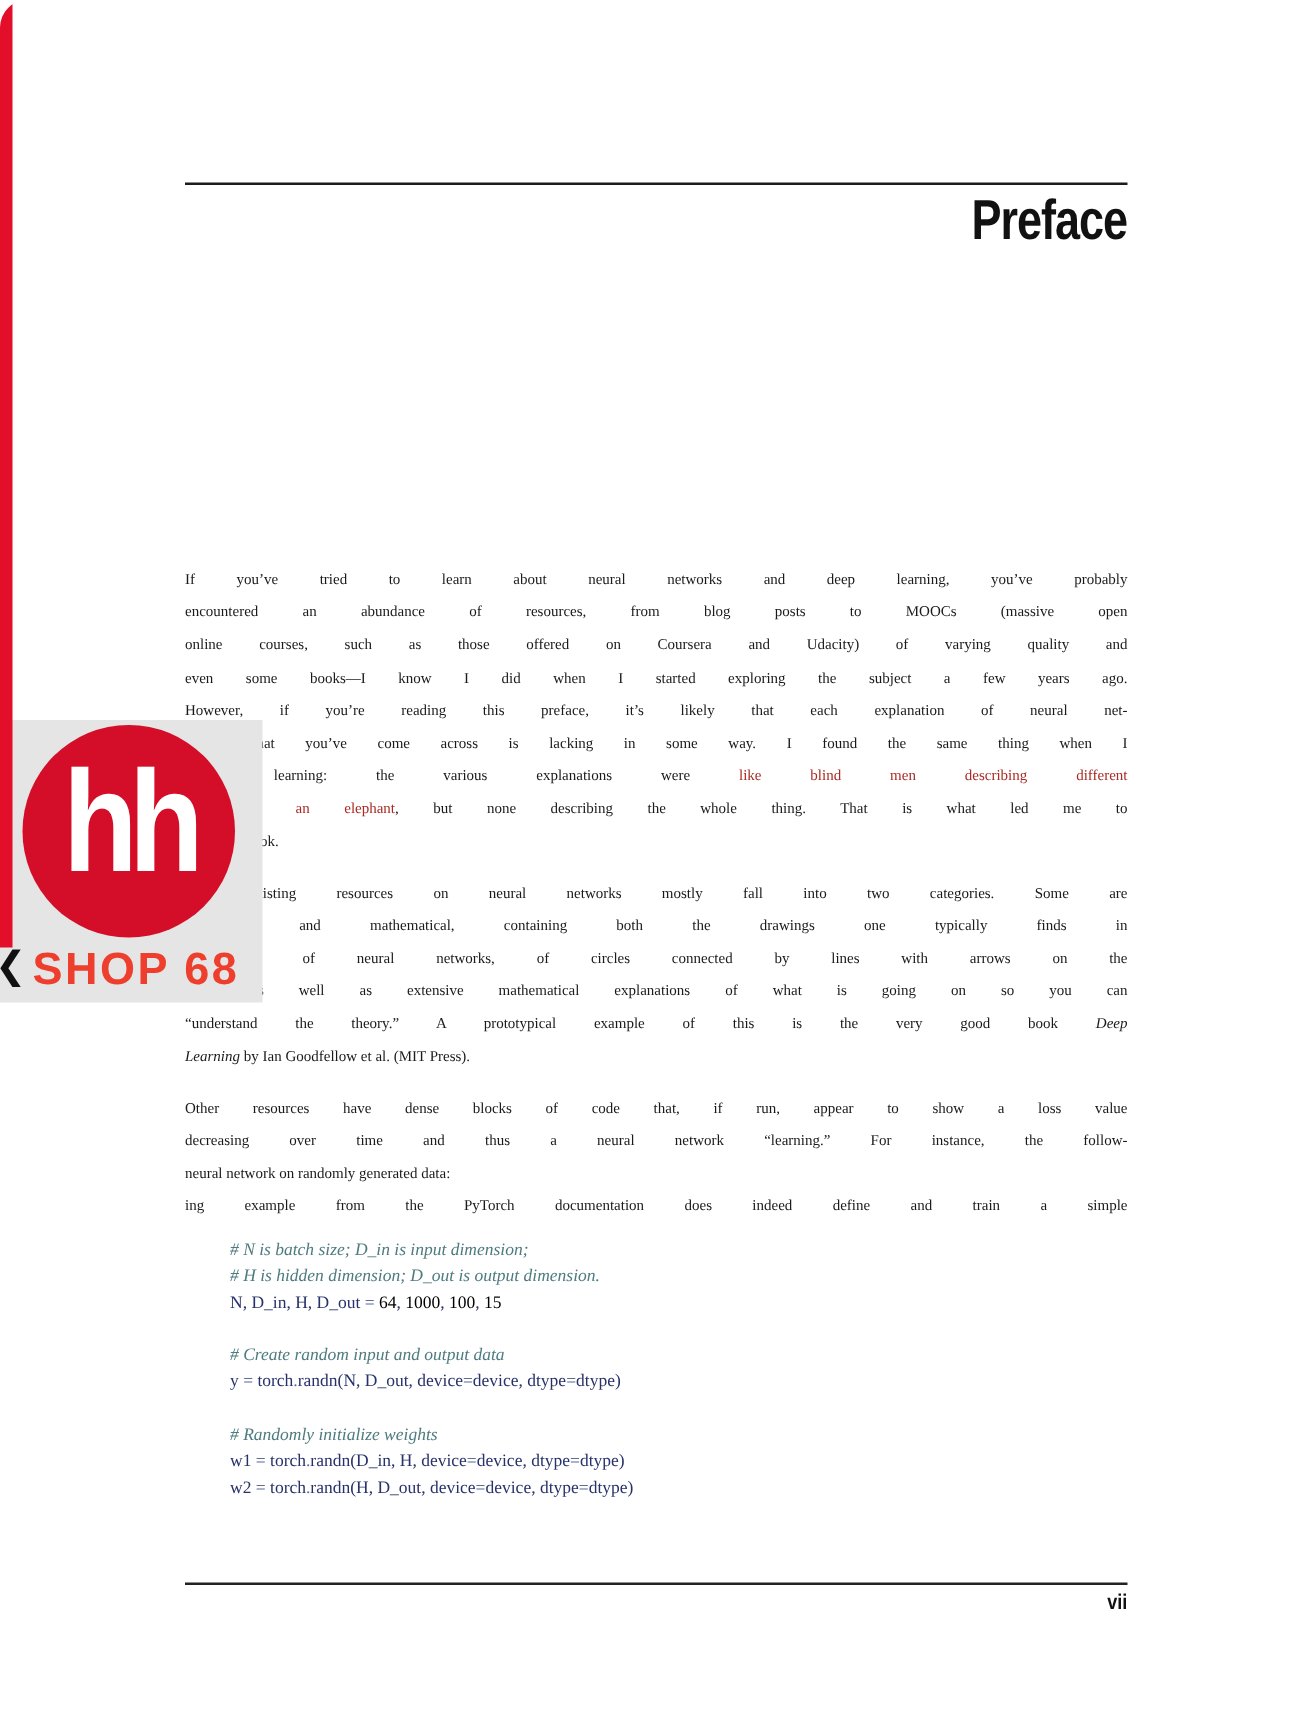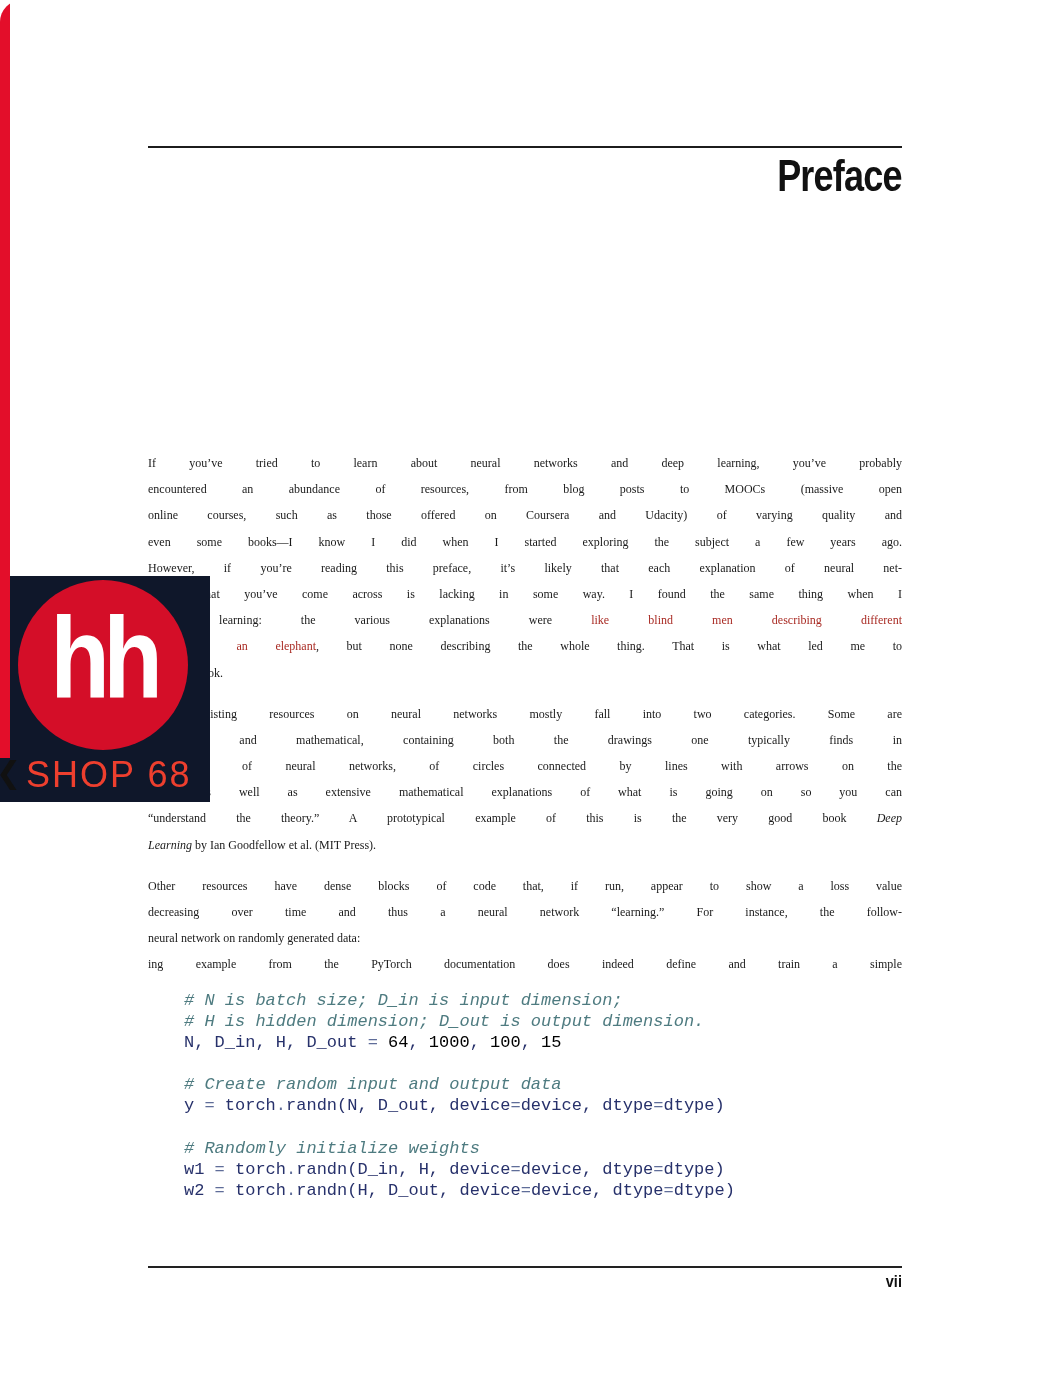--- a/index.html
+++ b/index.html
@@ -21,35 +21,35 @@
   .body{position:absolute;left:148px;top:450px;width:754px;z-index:1;
         font-size:12px;color:#1a1a1a;}
   .para{margin:0 0 15px 0;}
   .line{line-height:26.2px;height:26.2px;text-align:justify;text-align-last:justify;white-space:normal;}
   .line.last{text-align-last:left;}
   .line span.link{color:#a92b24;}
   .line span.italic{font-style:italic;margin-top:22px;}
 
   
   .code{position:absolute;left:184px;top:990px;width:640px;z-index:1;
-        font-family:Liberation Mono, monospace;font-size:17px;color:#27316b;}
+        font-family:Liberation Serif, serif;font-size:14px;color:#27316b;}
   .code-line{height:21.1px;line-height:21.1px;white-space:pre;}
   .code-line span.cm{color:#4e7b80;font-style:italic;}
   .code-line span.num{color:#000000;}
   .code-line span.op{color:#5f6d99;}
 
   
-  .watermark{position:absolute;left:0;top:576px;width:210px;height:226px;background:#0f172a;z-index:5;}
+  .watermark{position:absolute;left:0;top:576px;width:210px;height:226px;background:#e5e5e5;z-index:5;}
   .circle{position:absolute;left:18px;top:4px;width:170px;height:170px;border-radius:50%;
           background:#d40e28;display:flex;align-items:center;justify-content:center;}
   .circle .hh{color:#ffffff;font-family:"Liberation Sans",sans-serif;font-weight:bold;
           font-size:115px;letter-spacing:-8px;line-height:115px;margin-top:-14px;
           transform:scaleX(0.85);transform-origin:center;}
   .shop{position:absolute;left:26px;top:180px;color:#ee3f2e;
-        font-family:"Liberation Sans",sans-serif;font-weight:normal;font-size:36px;line-height:38px;
+        font-family:"Liberation Sans",sans-serif;font-weight:bold;font-size:36px;line-height:38px;
         letter-spacing:2px;white-space:nowrap;}
 
   
   .footer-rule{position:absolute;left:148px;top:1266px;width:754px;height:2px;background:#222;z-index:2;}
   .page-num{position:absolute;top:1272px;right:148px;z-index:2;color:#111;
             font-family:"Liberation Sans",sans-serif;font-weight:bold;font-size:17px;
             transform:scaleX(0.85);transform-origin:right top;}
 </style>
 </head>
 <body>

